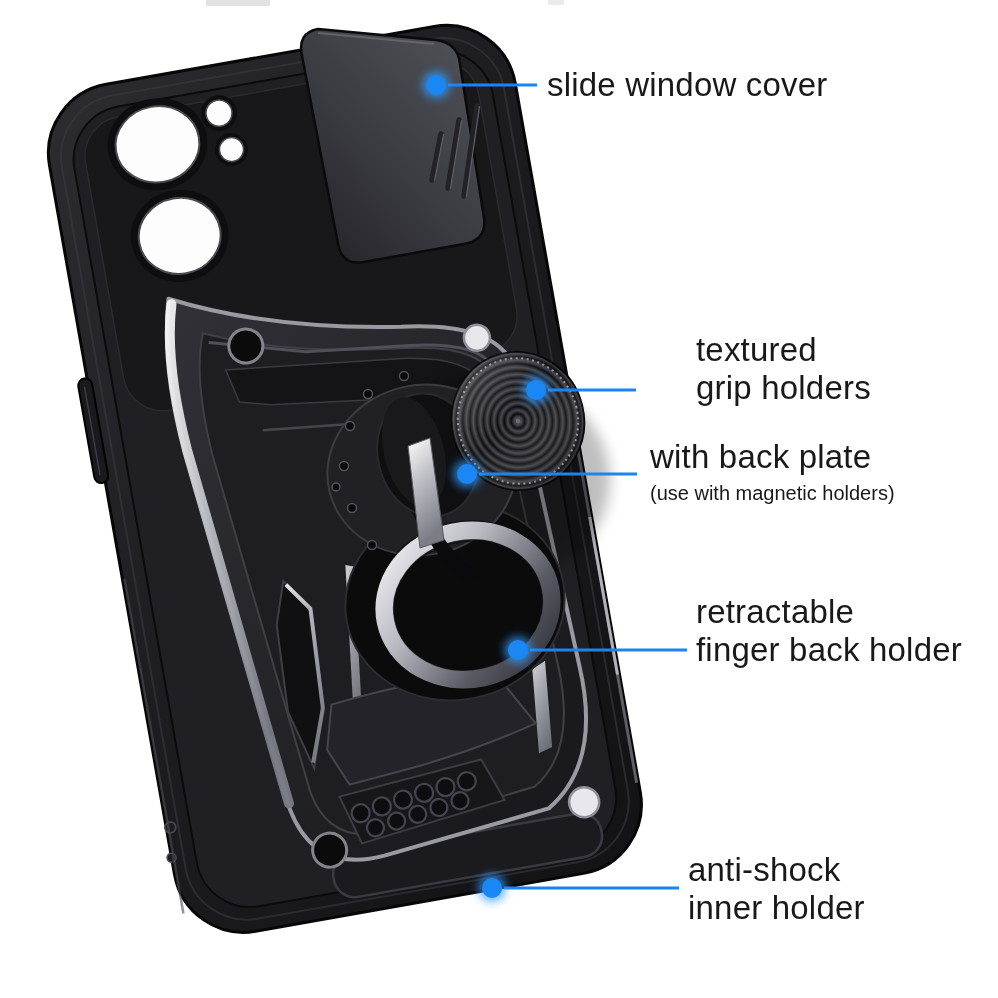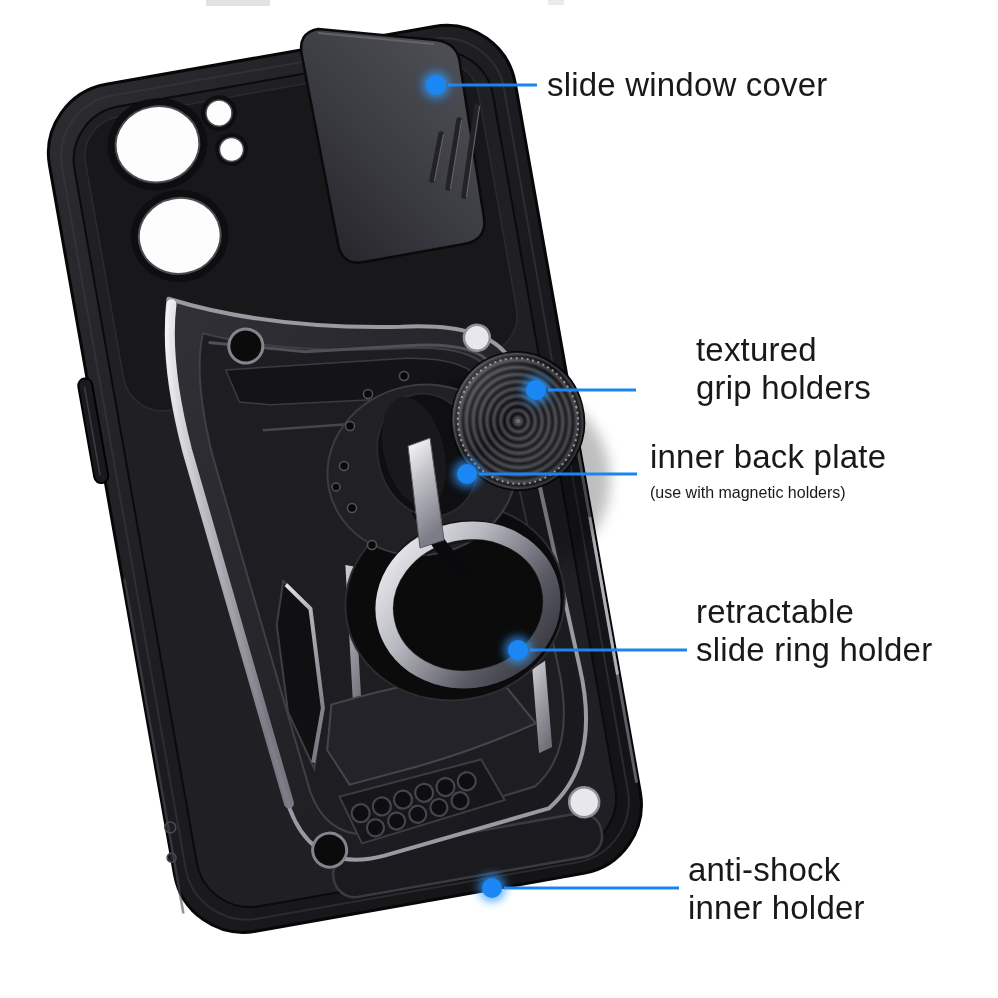--- a/index.html
+++ b/index.html
@@ -2,21 +2,21 @@
 <html><head>
 <meta charset="utf-8">
 <style>
   html,body{margin:0;padding:0;background:#fff;}
   #stage{position:relative;width:998px;height:998px;background:#fff;overflow:hidden;
          font-family:"Liberation Sans", sans-serif;}
   #scene{position:absolute;left:0;top:0;}
   .label{position:absolute;color:#191919;font-size:33px;line-height:37.5px;
          white-space:nowrap;letter-spacing:0.2px;}
   .label span{display:block;}
-  .label .note{font-size:16px;line-height:30px;margin-top:2px;letter-spacing:0;}
+  .label .note{font-size:20px;line-height:30px;margin-top:2px;letter-spacing:0;}
 </style>
 </head>
 <body>
 
 <div id="stage">
 <svg id="scene" width="998" height="998" viewBox="0 0 998 998">
   <defs>
     <linearGradient id="caseGrad" x1="0" y1="0" x2="0.7" y2="1">
       <stop offset="0" stop-color="#2c2c31"></stop>
           <stop offset="0.5" stop-color="#1d1d21"></stop>
@@ -212,24 +212,24 @@
 </svg>
 
 <div class="label" style="left:547px;top:66px;">
   <span>slide window cover</span>
 </div>
 <div class="label" style="left:650px;top:331px;margin-left:46px;">
   <span>textured</span>
   <span>grip holders</span>
 </div>
 <div class="label" style="left:650px;top:438px;">
-  <span>inner back plate</span>
+  <span>with back plate</span>
   <span class="note">(use with magnetic holders)</span>
 </div>
 <div class="label" style="left:696px;top:593px;">
   <span>retractable</span>
-  <span>slide ring holder</span>
+  <span>finger back holder</span>
 </div>
 <div class="label" style="left:688px;top:851px;">
   <span>anti-shock</span>
   <span>inner holder</span>
 </div>
 </div>
 
 </body></html>

